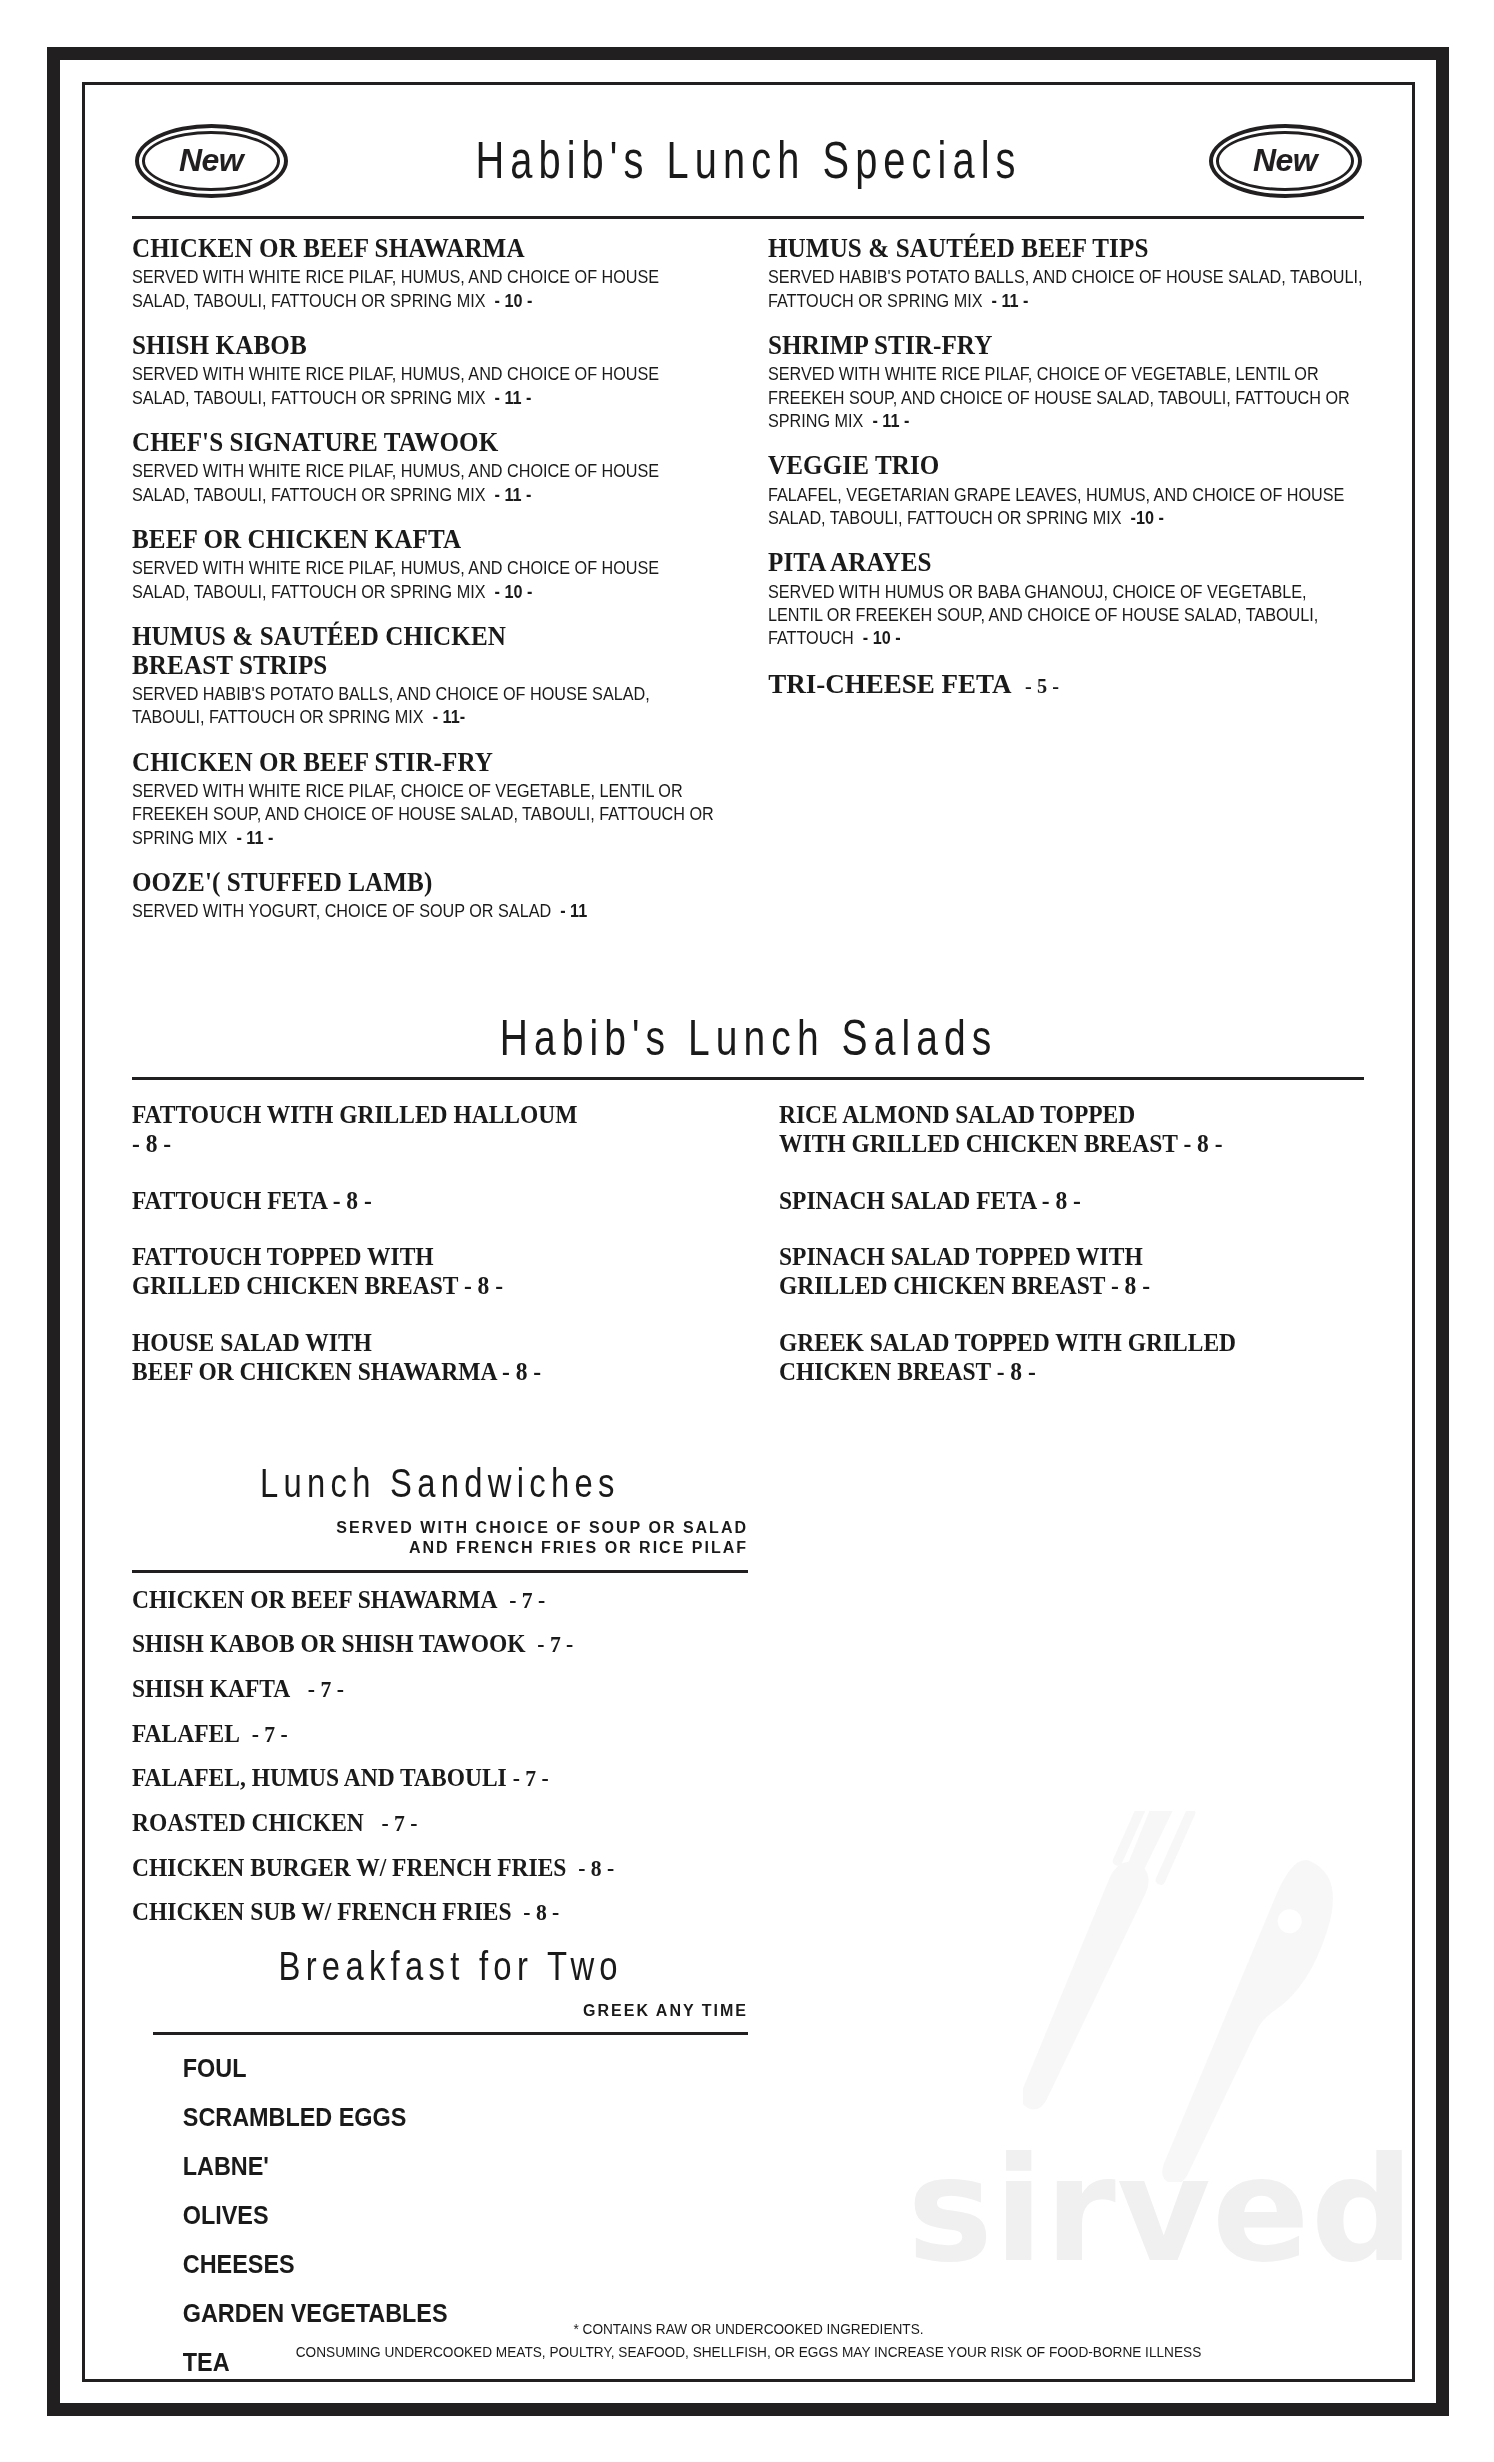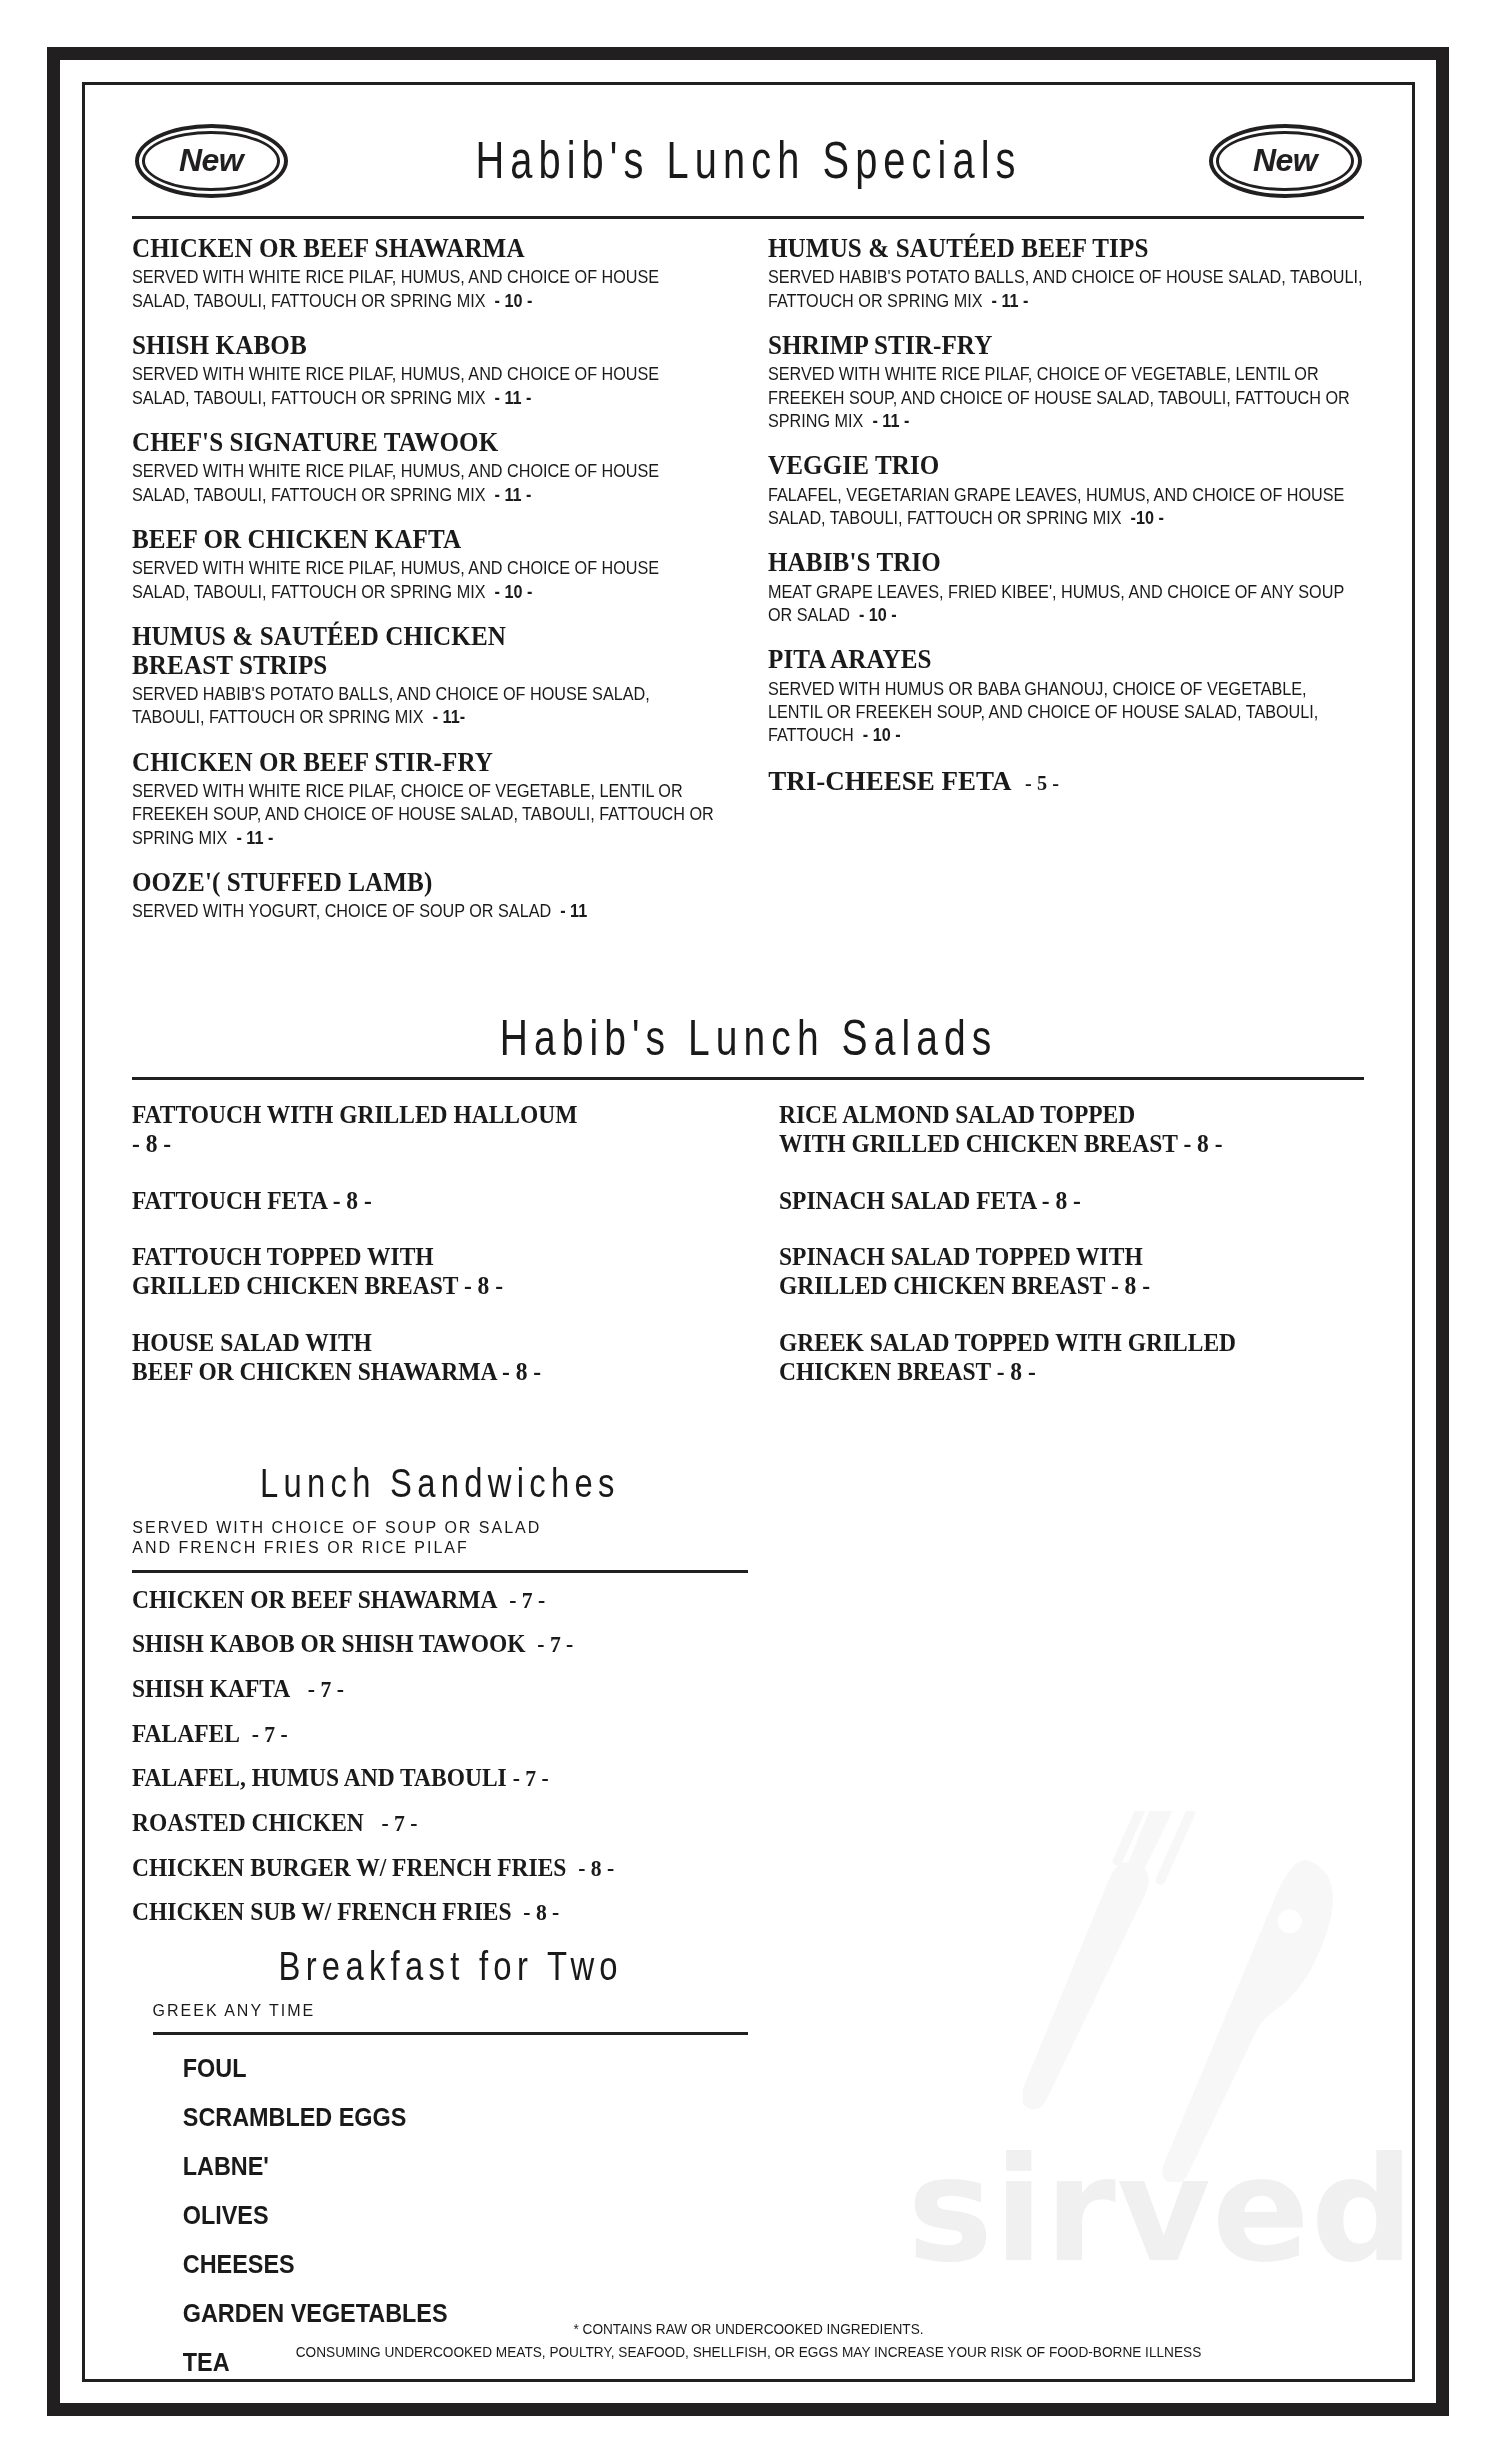--- a/index.html
+++ b/index.html
@@ -199,23 +199,23 @@
   .sub-title {
     text-align: center;
     font-family: "Liberation Sans Narrow", "Liberation Sans", sans-serif;
     font-size: 41px;
     letter-spacing: 6.6px;
     color: #1a1a1a;
     transform: scaleX(.8);
     white-space: nowrap;
   }
   .sub-note {
-    text-align: left;
-    font-family: "Liberation Sans Narrow", "Liberation Sans", sans-serif;
-    font-weight: 400;
+    text-align: right;
+    font-family: "Liberation Sans Narrow", "Liberation Sans", sans-serif;
+    font-weight: 700;
     font-size: 16px;
     letter-spacing: 2px;
     line-height: 1.28;
     color: #1a1a1a;
     margin-top: 10.8px;
     white-space: pre-line;
   }
   .sub-rule {
     height: 3px;
     background: #221f20;
@@ -347,24 +347,20 @@
               <div class="item-name">HUMUS &amp; SAUTÉED BEEF TIPS</div>
               <div class="item-desc"><span>SERVED HABIB'S POTATO BALLS, AND  CHOICE OF HOUSE SALAD, TABOULI, FATTOUCH OR SPRING MIX</span>&nbsp; <span class="price">- 11 -</span></div>
             </div>
             <div class="item">
               <div class="item-name">SHRIMP STIR-FRY</div>
               <div class="item-desc"><span>SERVED WITH WHITE RICE PILAF, CHOICE OF VEGETABLE, LENTIL OR FREEKEH SOUP, AND CHOICE OF HOUSE SALAD, TABOULI, FATTOUCH OR SPRING MIX</span>&nbsp; <span class="price">- 11 -</span></div>
             </div>
             <div class="item">
               <div class="item-name">VEGGIE TRIO</div>
               <div class="item-desc"><span>FALAFEL, VEGETARIAN GRAPE LEAVES, HUMUS, AND CHOICE OF HOUSE SALAD, TABOULI, FATTOUCH OR SPRING MIX</span>&nbsp; <span class="price">-10 -</span></div>
-            </div>
-            <div class="item">
-              <div class="item-name">HABIB'S TRIO</div>
-              <div class="item-desc"><span>MEAT GRAPE LEAVES, FRIED KIBEE', HUMUS, AND CHOICE OF ANY SOUP OR SALAD</span>&nbsp; <span class="price">- 10 -</span></div>
             </div>
             <div class="item">
               <div class="item-name">PITA ARAYES</div>
               <div class="item-desc"><span>SERVED WITH HUMUS OR BABA GHANOUJ, CHOICE OF VEGETABLE, LENTIL OR FREEKEH SOUP, AND CHOICE OF HOUSE SALAD, TABOULI, FATTOUCH</span>&nbsp; <span class="price">- 10 -</span></div>
             </div>
             <div class="item">
               <div class="name-price"><span>TRI-CHEESE FETA</span>&nbsp;&nbsp;<span class="p">- 5 -</span></div>
             </div>
           </div>
         </div>

